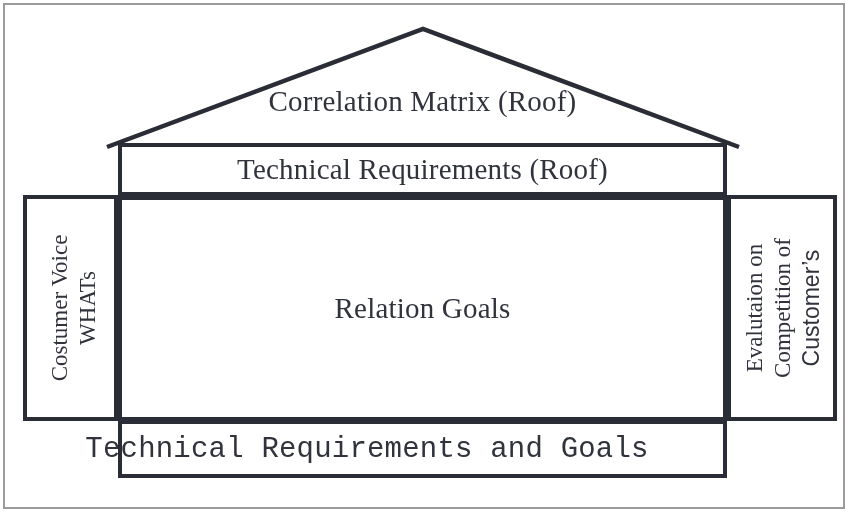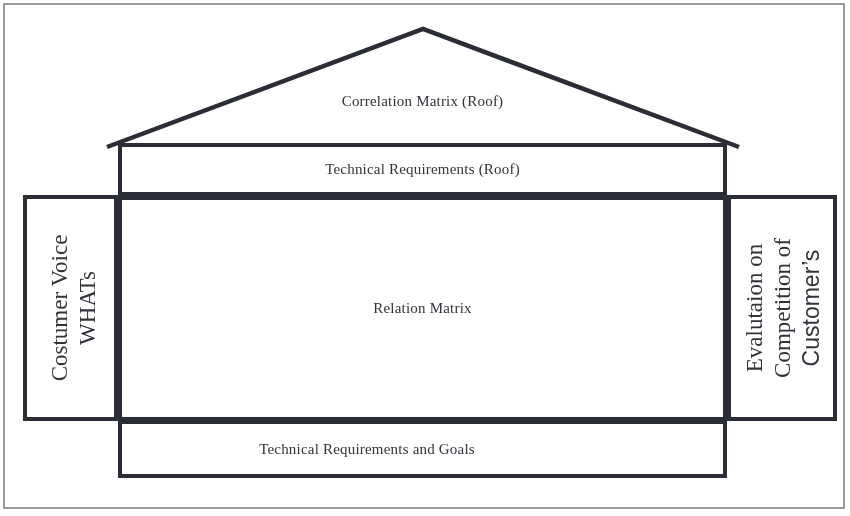--- a/index.html
+++ b/index.html
@@ -38,28 +38,28 @@
     background:transparent;
   }
   .hows-box   {left:118px;top:143px;width:609px;height:53px;}
   .matrix-box {left:118px;top:196px;width:609px;height:225px;}
   .left-box   {left:23px; top:195px;width:95px; height:226px;}
   .right-box  {left:727px;top:195px;width:110px;height:226px;}
   .bottom-box {left:118px;top:420px;width:609px;height:58px;}
   .hlabel{
     position:absolute;
     display:flex;align-items:center;justify-content:center;
-    font-size:15px;
+    font-size:29px;
     letter-spacing:0.2px;
     white-space:nowrap;
   }
   .roof-label  {left:118px;top:88px; width:609px;height:27px;}
   .hows-label  {left:118px;top:143px;width:609px;height:53px;}
   .matrix-label{left:118px;top:196px;width:609px;height:225px;}
-  .bottom-label{left:118px;top:420px;width:498px;height:58px;}
+  .bottom-label{left:118px;top:420px;width:498px;height:58px;font-family:Liberation Mono, monospace;}
   .vlabel{
     position:absolute;
     transform:translate(-50%,-50%) rotate(-90deg);
     transform-origin:center center;
     font-size:23px;
     line-height:28px;
     text-align:center;
     white-space:nowrap;
   }
   .left-vlabel {left:74px; top:308px;}
@@ -76,21 +76,21 @@
   <svg class="roof-svg" viewBox="0 0 850 516" xmlns="http://www.w3.org/2000/svg">
     <polyline points="107,147 423,29 739,147"></polyline>
   </svg>
 
   <div class="hlabel roof-label">Correlation Matrix (Roof)</div>
 
   <div class="box hows-box"></div>
   <div class="hlabel hows-label">Technical Requirements (Roof)</div>
 
   <div class="box matrix-box"></div>
-  <div class="hlabel matrix-label">Relation Matrix</div>
+  <div class="hlabel matrix-label">Relation Goals</div>
 
   <div class="box left-box"></div>
   <div class="vlabel left-vlabel">
     <div>Costumer Voice</div>
     <div>WHATs</div>
   </div>
 
   <div class="box right-box"></div>
   <div class="vlabel right-vlabel">
     <div>Evalutaion on</div>

